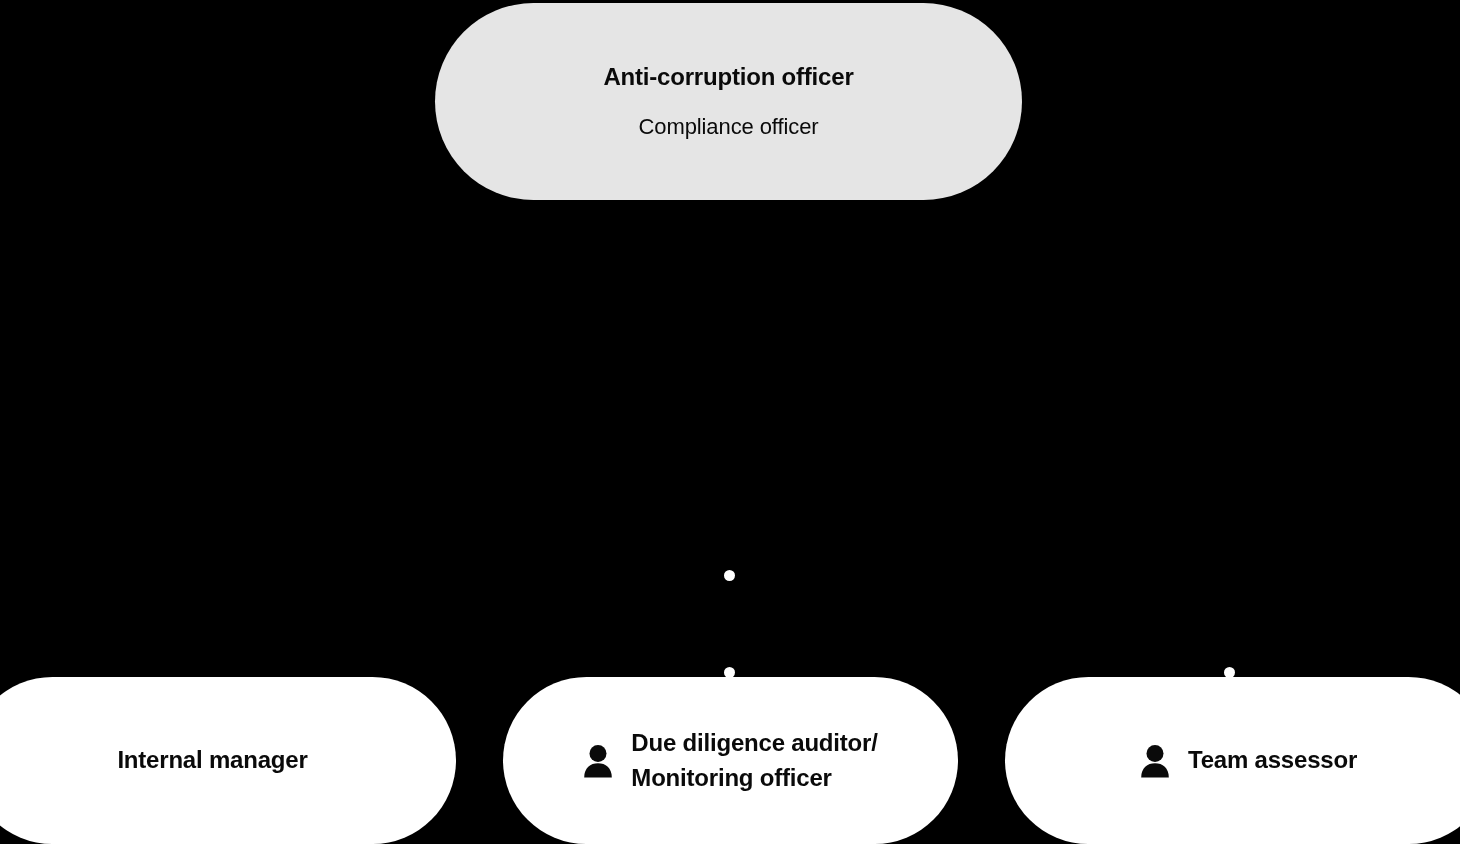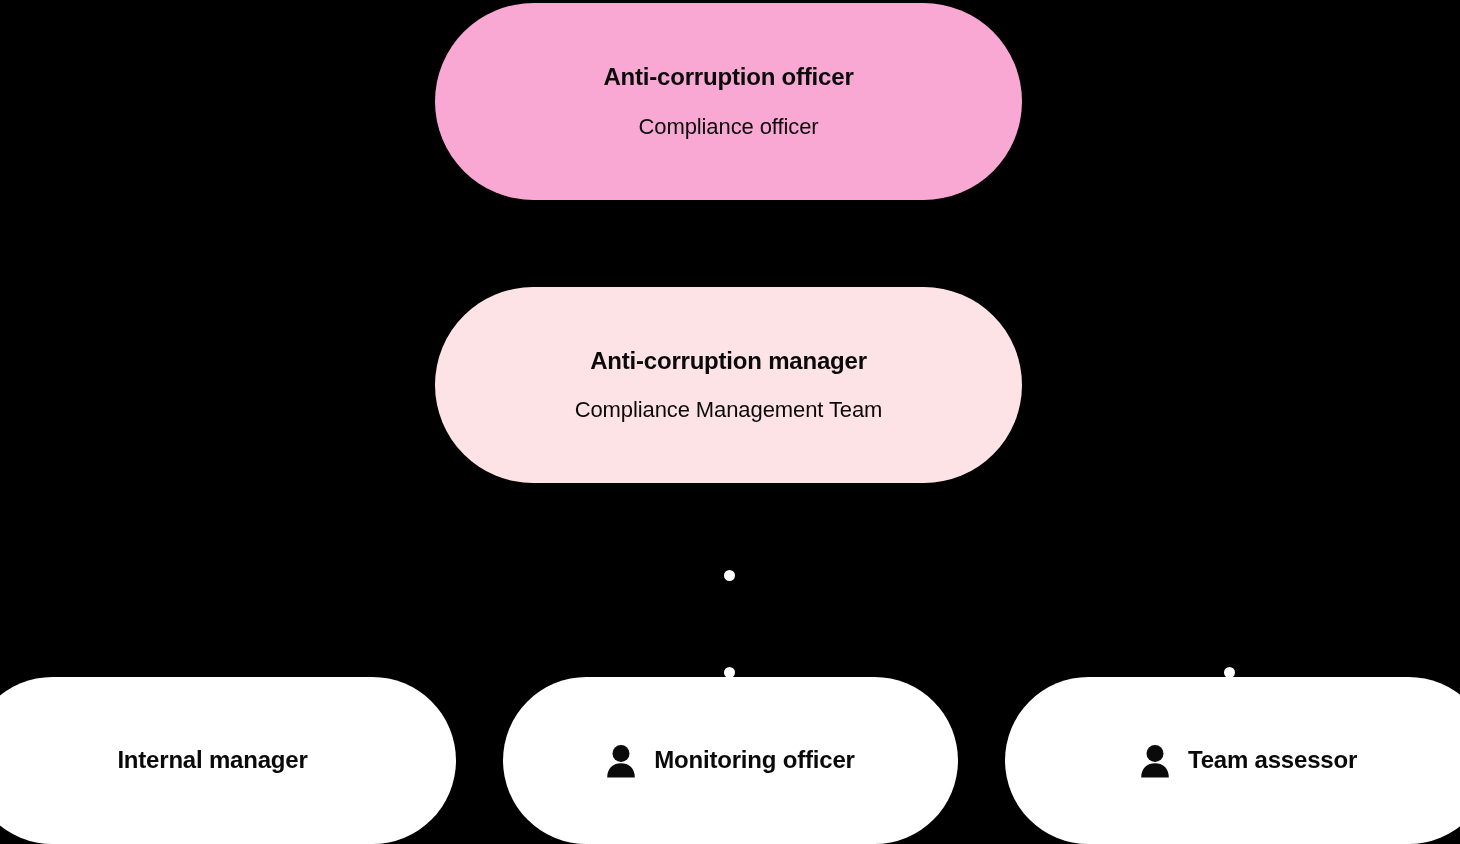--- a/index.html
+++ b/index.html
@@ -48,21 +48,21 @@
     white-space: nowrap;
     margin-top: 22px;
   }
 
   
   #node-officer {
     left: 435px;
     top: 3px;
     width: 587px;
     height: 197px;
-    background: #f9a8d4;
+    background: #e5e5e5;
   }
 
   
   #node-manager {
     left: 435px;
     top: 287px;
     width: 587px;
     height: 196px;
     background: #FDE3E5;
   }
@@ -124,41 +124,38 @@
 </head>
 <body>
 
 <div id="org-chart">
 
   <div class="node" id="node-officer">
     <div class="node-title">Anti-corruption officer</div>
     <div class="node-subtitle">Compliance officer</div>
   </div>
 
-  <div class="node" id="node-manager">
-    <div class="node-title">Anti-corruption manager</div>
-    <div class="node-subtitle">Compliance Management Team</div>
-  </div>
 
   <div class="dot" id="dot-manager-out"></div>
   <div class="dot" id="dot-due-diligence-in"></div>
   <div class="dot" id="dot-risk-assessor-in"></div>
 
   <div class="node leaf centered" id="node-internal-auditor">
     <div class="leaf-label">Internal manager</div>
   </div>
 
   <div class="node leaf" id="node-due-diligence">
     <span class="person-icon">
       <svg width="30" height="34" viewBox="0 0 30 34" xmlns="http://www.w3.org/2000/svg">
         <circle cx="15" cy="9.5" r="8.5" fill="#0a0a0a"></circle>
         <path d="M1.2 33.5 C1.2 23.6 7.4 19.2 15 19.2 C22.6 19.2 28.8 23.6 28.8 33.5 Z" fill="#0a0a0a"></path>
       </svg>
     </span>
     <div class="leaf-label">
+      <div>Due diligence auditor/</div>
       <div>Monitoring officer</div>
     </div>
   </div>
 
   <div class="node leaf" id="node-risk-assessor">
     <span class="person-icon">
       <svg width="30" height="34" viewBox="0 0 30 34" xmlns="http://www.w3.org/2000/svg">
         <circle cx="15" cy="9.5" r="8.5" fill="#0a0a0a"></circle>
         <path d="M1.2 33.5 C1.2 23.6 7.4 19.2 15 19.2 C22.6 19.2 28.8 23.6 28.8 33.5 Z" fill="#0a0a0a"></path>
       </svg>

